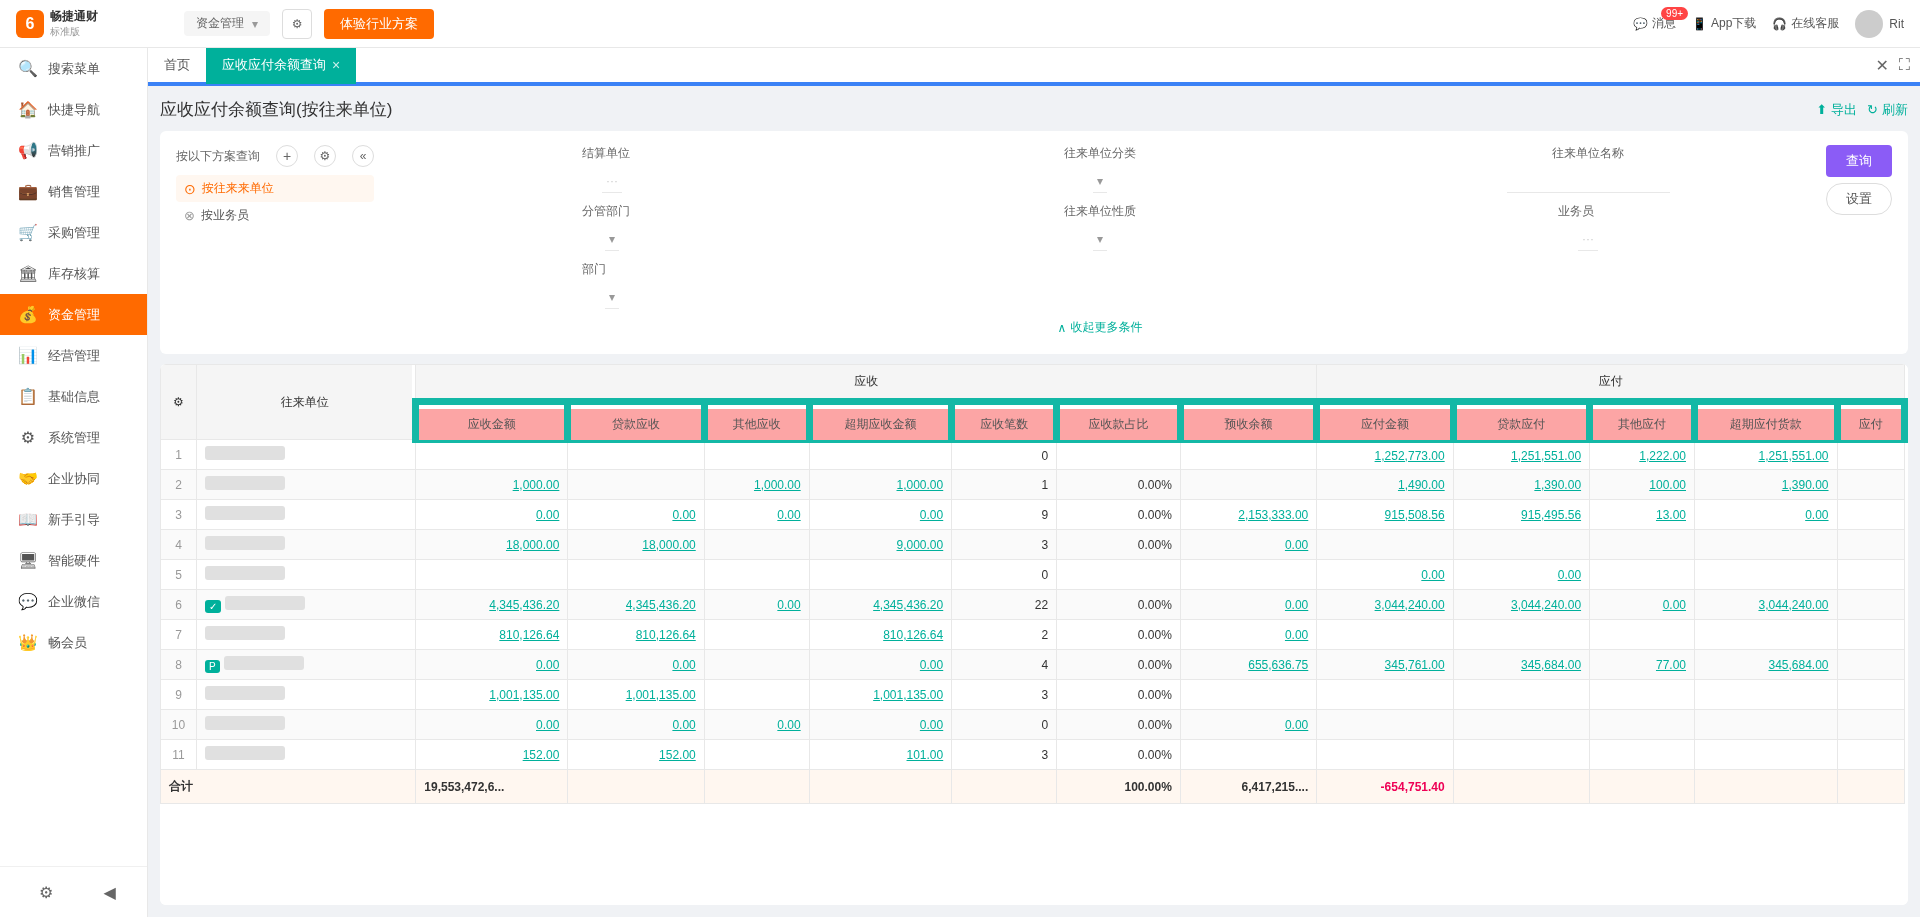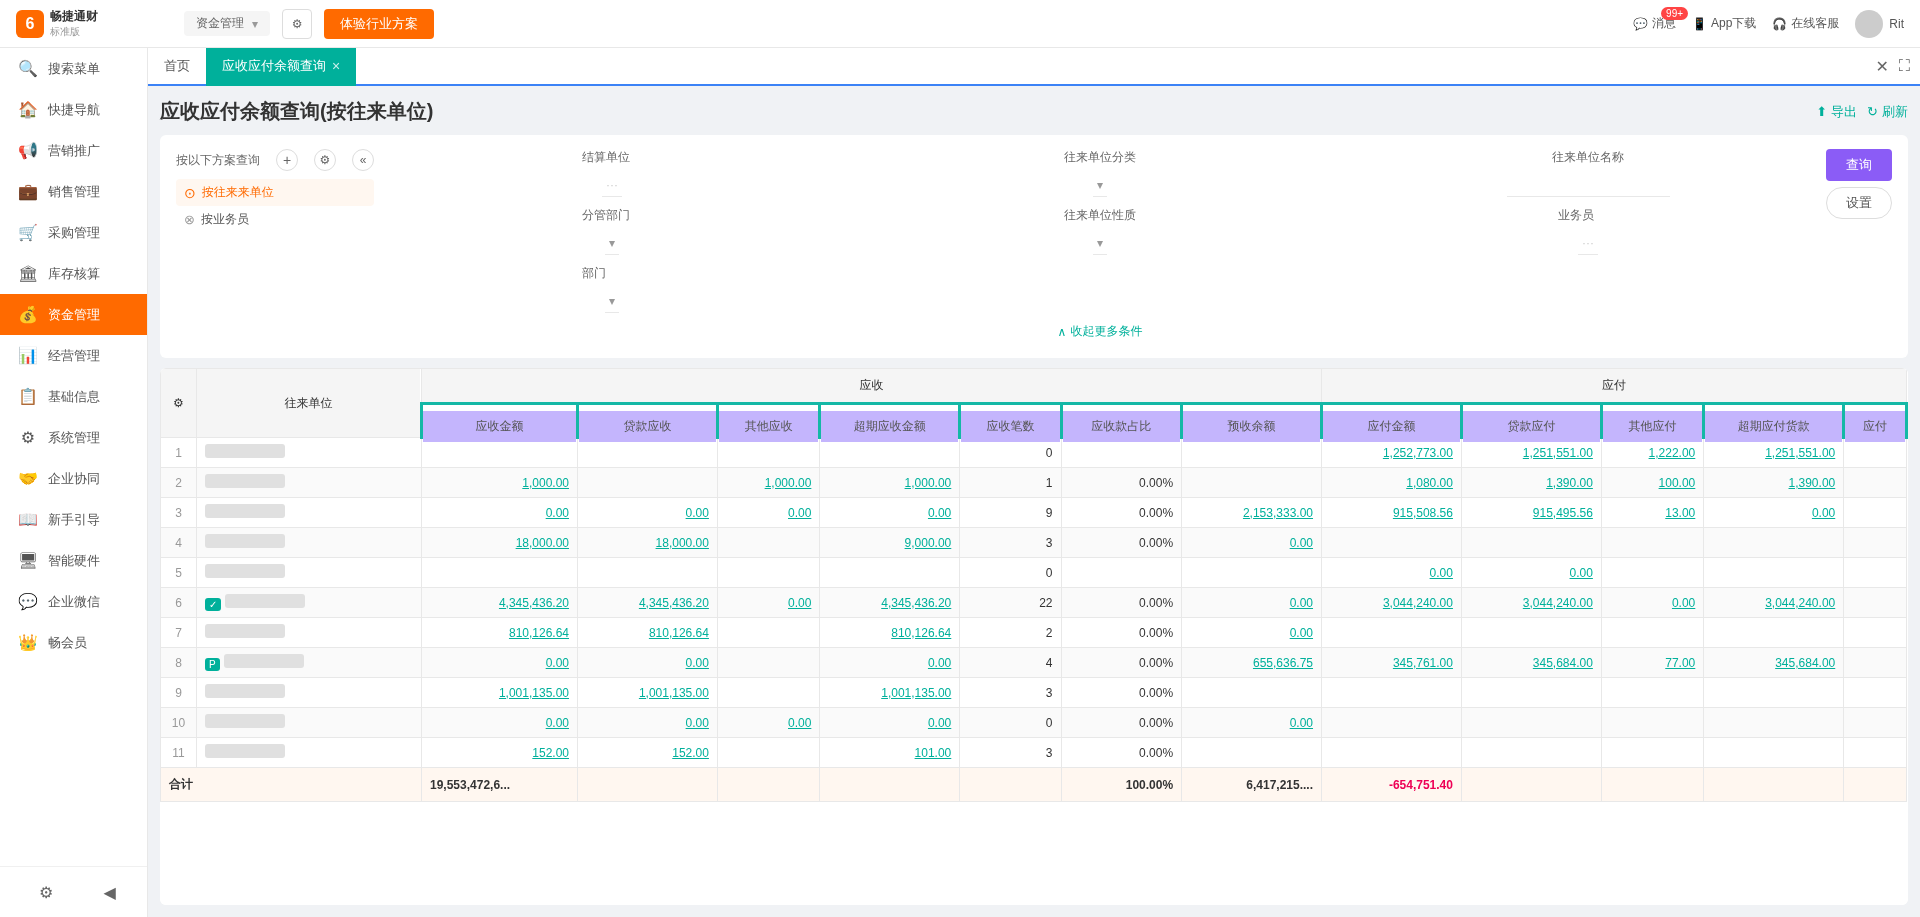--- a/index.html
+++ b/index.html
@@ -100,21 +100,21 @@
       margin-top: 48px;
       margin-left: 148px;
       height: calc(100vh - 48px);
       display: flex; flex-direction: column;
       background: #f0f2f5;
     }
 
     
     .tab-bar {
       background: #fff;
-      border-bottom: 2px solid #3b82f6;
+      border-bottom: 4px solid #3b82f6;
       display: flex; align-items: stretch;
       height: 38px;
       flex-shrink: 0;
     }
     .tab-item {
       display: flex; align-items: center; gap: 6px;
       padding: 0 16px;
       cursor: pointer; font-size: 13px; color: #555;
       border-bottom: 2px solid transparent;
       margin-bottom: -2px;
@@ -133,21 +133,21 @@
     
     .page-container {
       flex: 1; overflow: hidden; display: flex; flex-direction: column; padding: 12px;
     }
 
     
     .page-header {
       display: flex; align-items: center; justify-content: space-between;
       margin-bottom: 10px;
     }
-    .page-title { font-size: 20px; font-weight: bold; color: #333; }
+    .page-title { font-size: 17px; font-weight: normal; color: #333; }
     .page-actions { display: flex; gap: 10px; }
     .action-btn {
       display: flex; align-items: center; gap: 4px;
       border: none; background: none; cursor: pointer; color: #00b09b; font-size: 13px;
     }
 
     
     .search-area {
       background: #fff;
       border-radius: 6px;
@@ -203,21 +203,21 @@
     }
     table {
       width: 100%; border-collapse: collapse; font-size: 12px;
     }
     thead tr:first-child th {
       background: #f5f5f5; border: 1px solid #e8e8e8;
       padding: 8px 6px; text-align: center; color: #333; font-weight: 500;
       position: sticky; top: 0; z-index: 5;
     }
     thead tr:nth-child(2) th {
-      background: #c4b5fd; border: 3px solid #14b8a6;
+      background: #fca5a5; border: 7px solid #14b8a6;
       padding: 7px 6px; text-align: center; color: #555; font-weight: 400;
       position: sticky; top: 41px; z-index: 5;
     }
     tbody tr td {
       border: 1px solid #e8e8e8; padding: 6px 8px; color: #333;
       text-align: right; white-space: nowrap;
     }
     tbody tr td:nth-child(1), tbody tr td:nth-child(2) {
       text-align: left;
     }
@@ -505,21 +505,21 @@
               <tr>
                 <td class="row-num">2</td>
                 <td><span class="cell-blurred"></span></td>
                 <td><span class="cell-link">1,000.00</span></td>
                 <td></td>
                 <td><span class="cell-link">1,000.00</span></td>
                 <td><span class="cell-link">1,000.00</span></td>
                 <td>1</td>
                 <td>0.00%</td>
                 <td></td>
-                <td><span class="cell-link">1,080.00</span></td>
+                <td><span class="cell-link">1,490.00</span></td>
                 <td><span class="cell-link">1,390.00</span></td>
                 <td><span class="cell-link">100.00</span></td>
                 <td><span class="cell-link">1,390.00</span></td>
                 <td></td>
               </tr>
               <tr>
                 <td class="row-num">3</td>
                 <td><span class="cell-blurred"></span></td>
                 <td><span class="cell-link">0.00</span></td>
                 <td><span class="cell-link">0.00</span></td>

